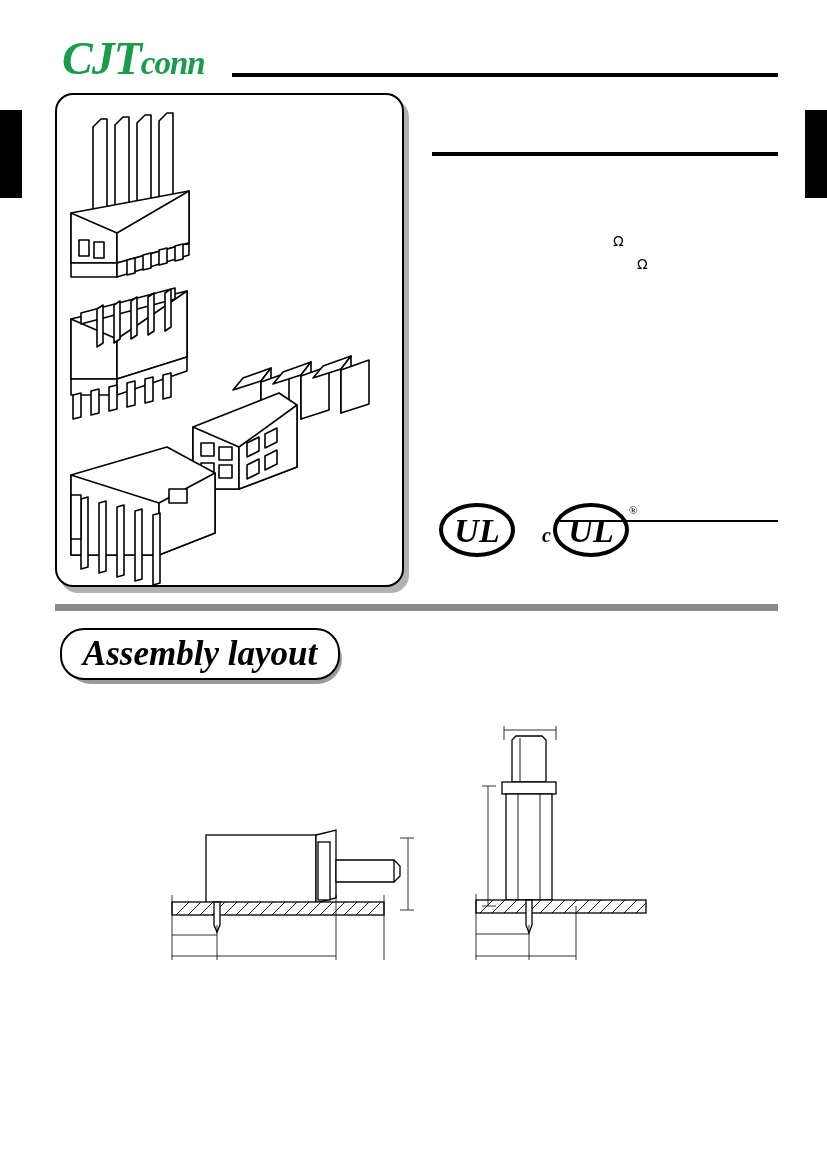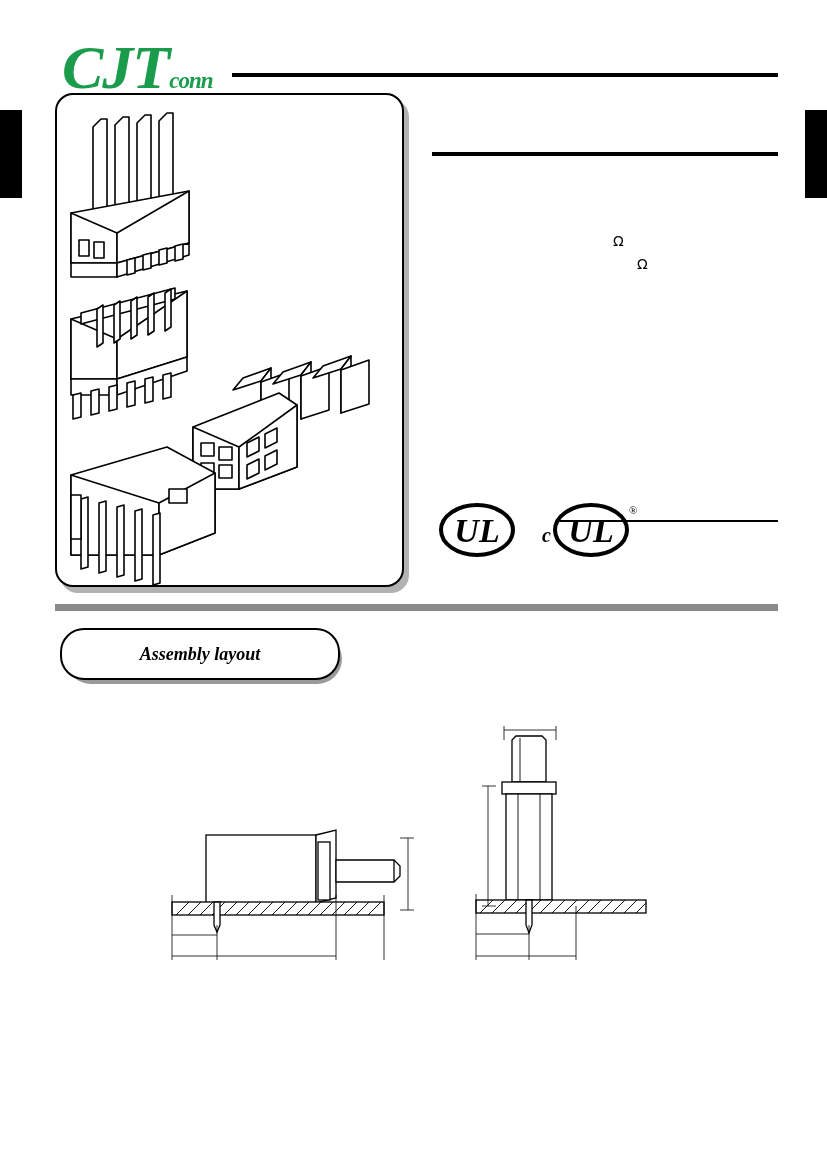--- a/index.html
+++ b/index.html
@@ -25,22 +25,22 @@
     left: 62px;
     top: 36px;
     font-family: "Liberation Serif", serif;
     font-style: italic;
     font-weight: bold;
     color: #1a9c4c;
     letter-spacing: -1px;
     line-height: 1;
     white-space: nowrap;
   }
-  .logo .big { font-size: 62px; }
-  .logo .small { font-size: 23px; }
+  .logo .big { font-size: 46px; }
+  .logo .small { font-size: 33px; }
 
   .logo-rule {
     position: absolute;
     left: 232px;
     top: 73px;
     width: 546px;
     height: 4px;
     background: #000;
   }
 
@@ -134,21 +134,21 @@
     border: 2px solid #000;
     background: #ffffff;
     display: flex;
     align-items: center;
     justify-content: center;
   }
   .pill span {
     font-family: "Liberation Serif", serif;
     font-style: italic;
     font-weight: bold;
-    font-size: 18px;
+    font-size: 35px;
     color: #000;
     letter-spacing: 0px;
   }
 
   
   .drawing {
     position: absolute;
   }
   .drawing.left-dwg { left: 150px; top: 720px; }
   .drawing.right-dwg { left: 460px; top: 720px; }

